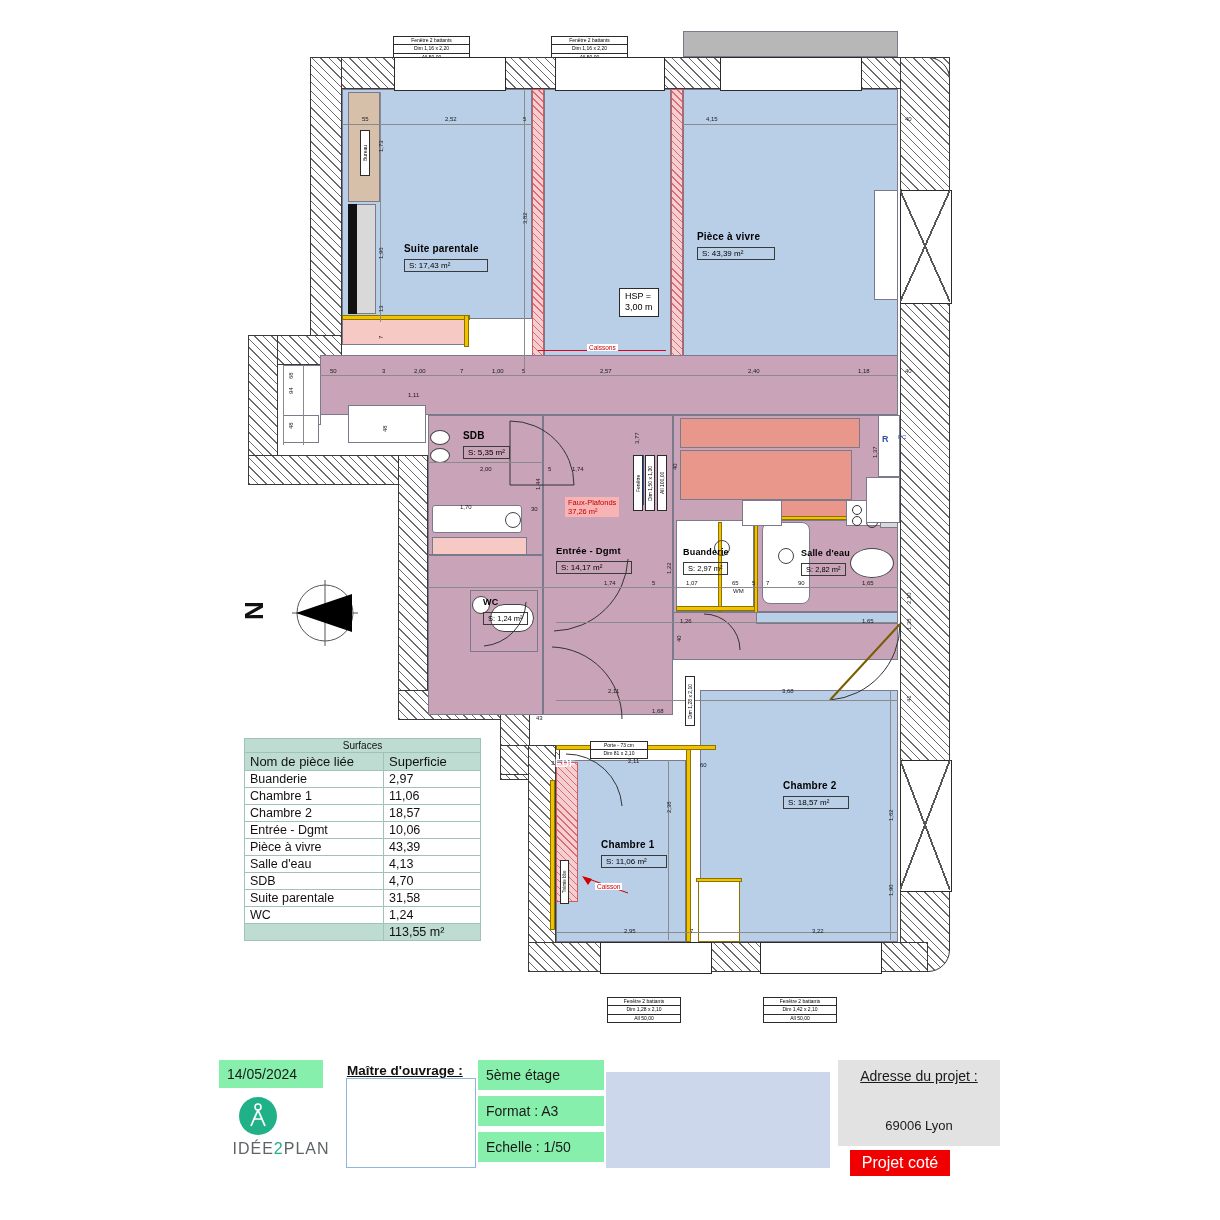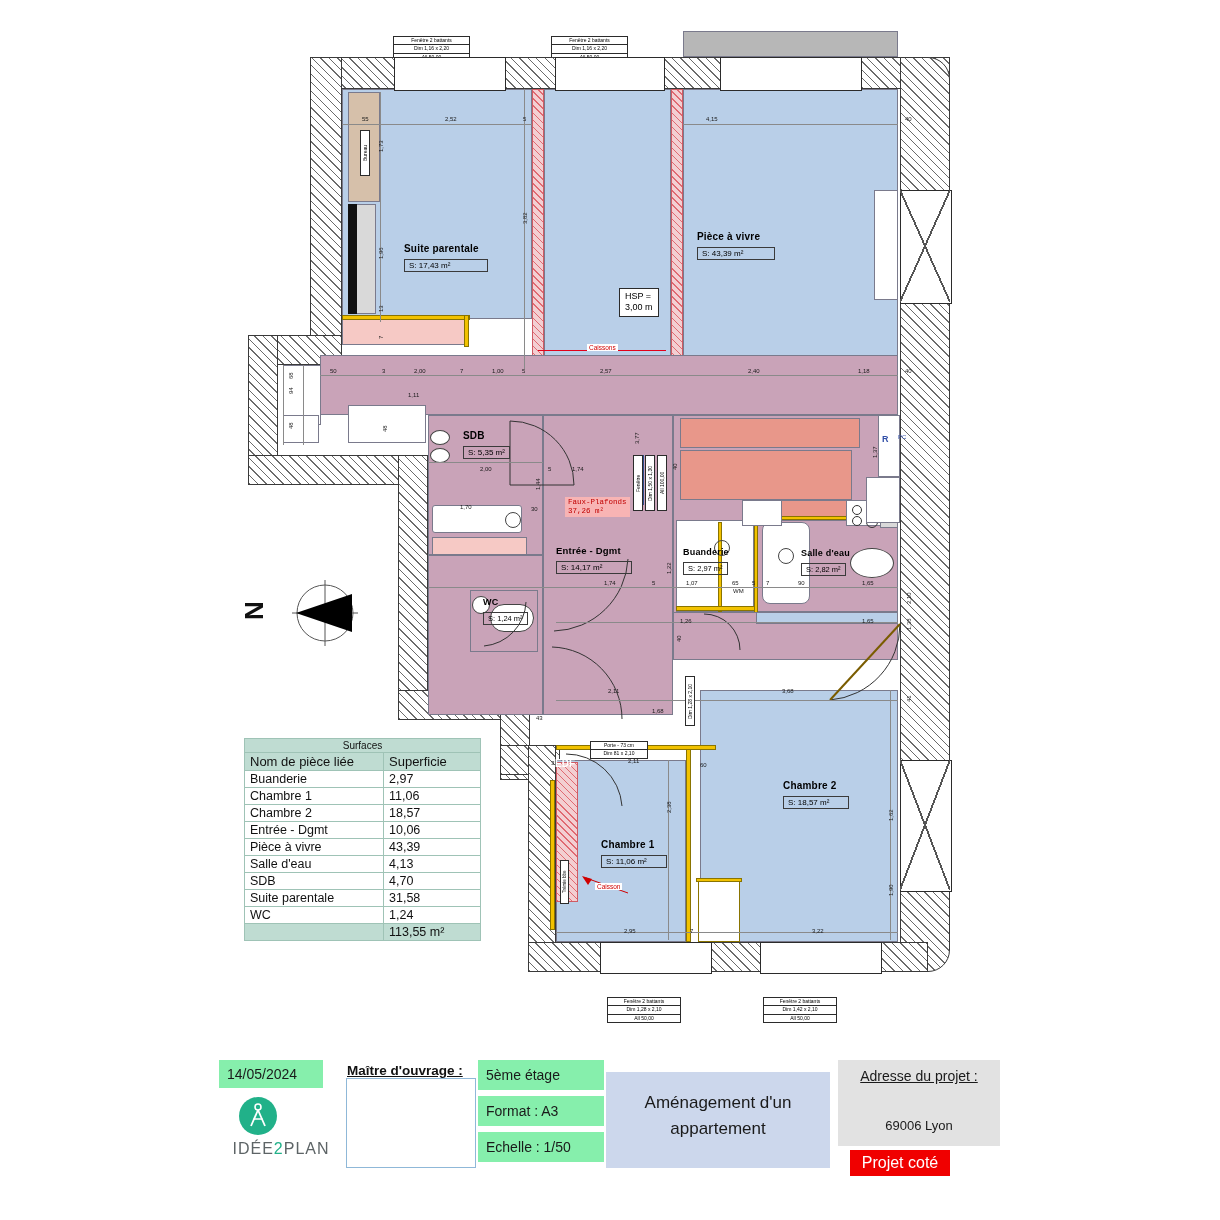--- a/index.html
+++ b/index.html
@@ -48,21 +48,21 @@
     border:1px solid #2b2b2b;background:#fff;color:#000;
     font-size:5px;line-height:1.45;text-align:center;white-space:nowrap;
   }
   .tag div{border-bottom:1px solid #2b2b2b;padding:0 2px;}
   .tag div:last-child{border-bottom:none;}
   .tag-v{
     border:1px solid #2b2b2b;background:#fff;color:#000;font-size:5px;
     writing-mode:vertical-rl;transform:rotate(180deg);
     text-align:center;white-space:nowrap;padding:1px;
   }
-  .note-red{background:#f8b4b4;color:#c00000;font-size:7.5px;padding:1px 3px;white-space:nowrap;font-family:Liberation Mono, monospace;}
+  .note-red{background:#f8b4b4;color:#c00000;font-size:7.5px;padding:1px 3px;white-space:nowrap;}
   .note-redtext{color:#d00000;font-size:6.5px;white-space:nowrap;background:#fff;padding:0 2px;}
   .hsp{border:1px solid #2b2b2b;background:#fff;font-size:9px;line-height:1.25;
        padding:2px 5px;text-align:left;color:#000;}
   .edf{background:#c00000;color:#fff;font-weight:bold;font-size:9px;
        padding:0 3px;letter-spacing:.5px;}
 
   
   #surfaces{border-collapse:collapse;font-size:12.5px;color:#111;background:#fff;}
   #surfaces td,#surfaces th{border:1px solid #9fc3b6;padding:1px 5px;font-weight:normal;text-align:left;}
   #surfaces .thead td{background:#bfdcd2;text-align:center;font-size:10px;}
@@ -490,23 +490,19 @@
   <div class="abs logo-text" style="left:225px;top:1140px;width:112px;text-align:center;"><span>IDÉE</span><b>2</b><span>PLAN</span></div>
 
   <div class="abs tb-box" style="left:346px;top:1078px;width:128px;height:88px;"></div>
   <div class="abs u" style="left:347px;top:1063px;font-size:13.5px;font-weight:bold;color:#111;">Maître d'ouvrage :</div>
 
   <div class="abs tb-grey lft" style="left:478px;top:1060px;width:126px;height:30px;padding-left:8px;box-sizing:border-box;font-size:14px;">5ème étage</div>
   <div class="abs tb-grey lft" style="left:478px;top:1096px;width:126px;height:30px;padding-left:8px;box-sizing:border-box;font-size:14px;">Format : A3</div>
   <div class="abs tb-grey lft" style="left:478px;top:1132px;width:126px;height:30px;padding-left:8px;box-sizing:border-box;font-size:14px;">Echelle : 1/50</div>
 
   <div class="abs tb-blue" style="left:606px;top:1072px;width:224px;height:96px;"></div>
-  <div class="abs" style="left:606px;top:1090px;width:224px;text-align:center;font-size:17px;line-height:1.5;color:#1a1a1a;">
-    <div>Aménagement d'un</div>
-    <div>appartement</div>
-  </div>
 
   <div class="abs tb-lgrey" style="left:838px;top:1060px;width:162px;height:86px;"></div>
   <div class="abs u" style="left:838px;top:1068px;width:162px;text-align:center;font-size:14px;color:#1a1a1a;">Adresse du projet :</div>
   <div class="abs" style="left:838px;top:1118px;width:162px;text-align:center;font-size:13px;color:#1a1a1a;">69006 Lyon</div>
   <div class="abs tb-red ctr" style="left:850px;top:1150px;width:100px;height:26px;font-size:16px;">Projet coté</div>
 
 </div>
 
 </body></html>

